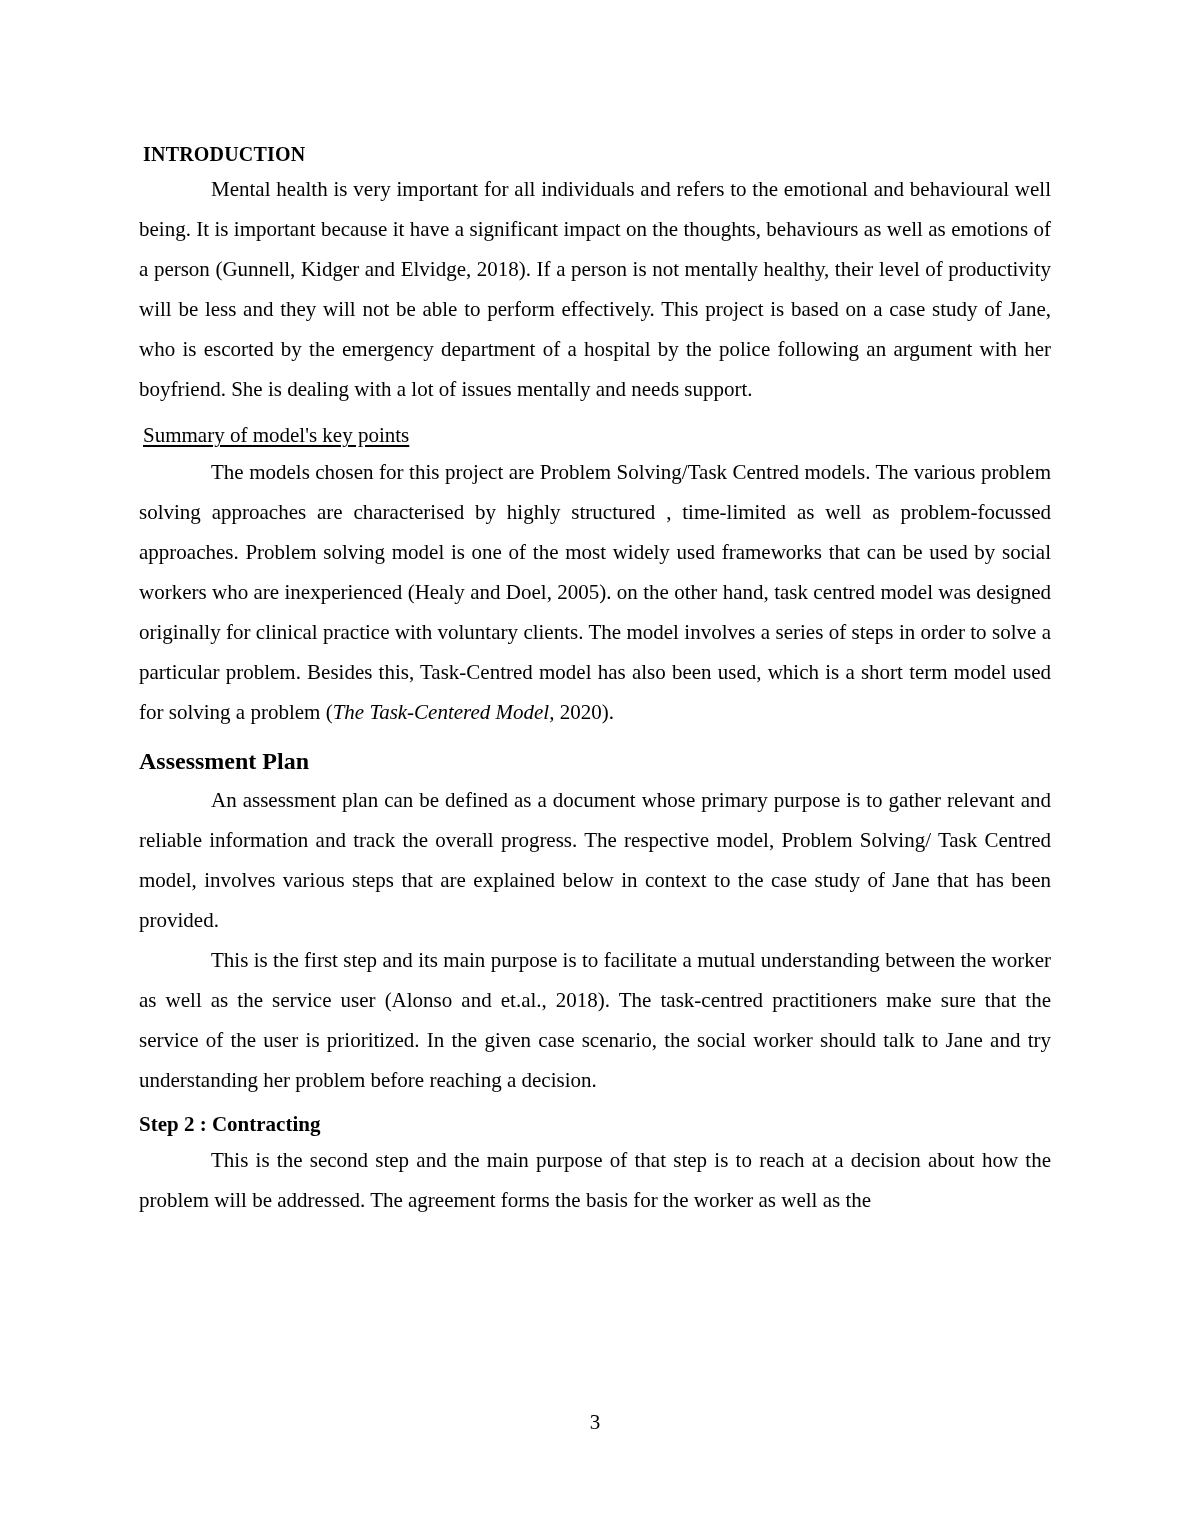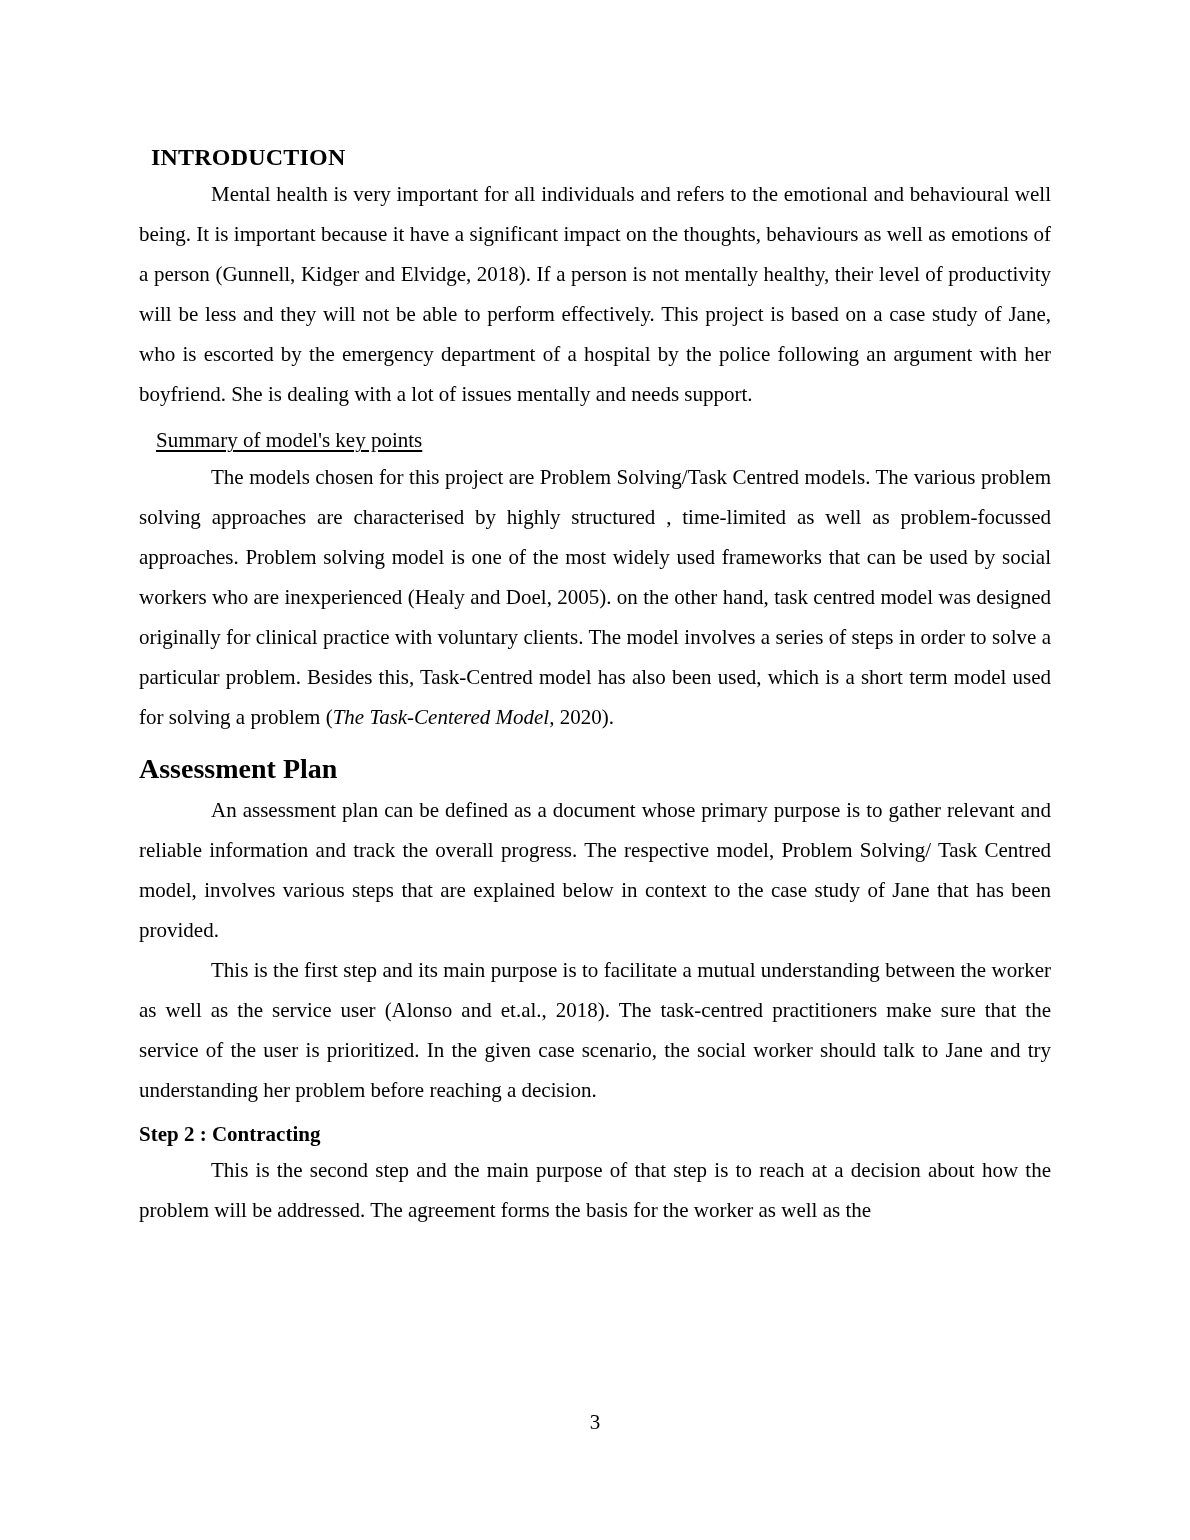--- a/index.html
+++ b/index.html
@@ -21,43 +21,43 @@
     box-sizing: border-box;
     overflow: hidden;
   }
   .content {
     position: absolute;
     left: 139px;
     top: 142px;
     width: 912px;
   }
   h1.doc-heading {
-    font-size: 24px;
+    font-size: 20px;
     font-weight: bold;
     line-height: 1.25;
-    margin: 0 0 2px 12px;
+    margin: 0 0 2px 4px;
     letter-spacing: 0.2px;
   }
   h2.doc-heading {
-    font-size: 28px;
+    font-size: 24px;
     font-weight: bold;
     line-height: 1.3;
     margin: 14px 0 2px 0;
   }
   h3.step-heading {
     font-size: 21px;
     font-weight: bold;
     line-height: 1.35;
     margin: 10px 0 2px 0;
   }
   .subhead-underline {
     font-size: 21px;
     font-weight: normal;
     line-height: 1.4;
-    margin: 12px 0 2px 17px;
+    margin: 12px 0 2px 4px;
     text-decoration: underline;
     text-underline-offset: 3px;
     display: block;
   }
   p.body-text {
     font-size: 21px;
     line-height: 40px;
     text-align: justify;
     text-justify: inter-word;
     margin: 0 0 0 0;

